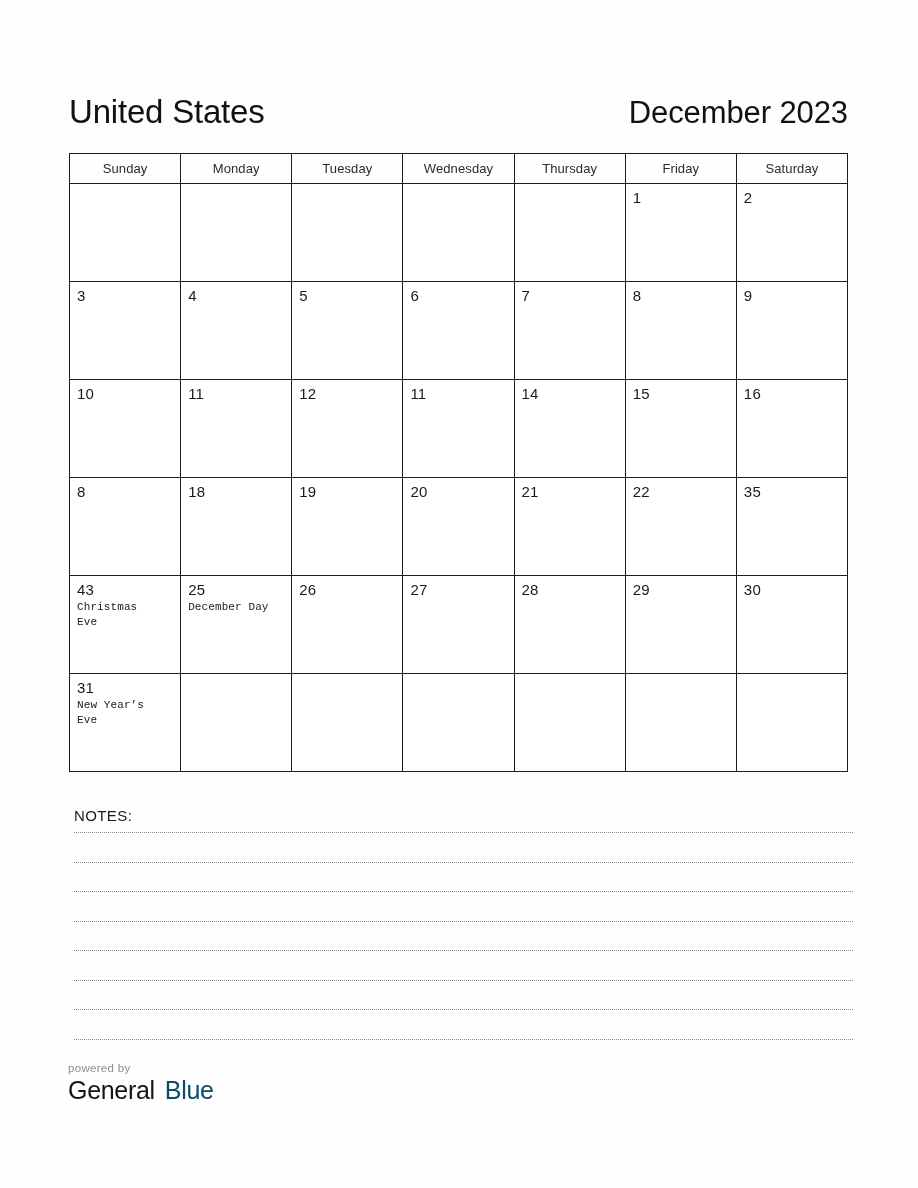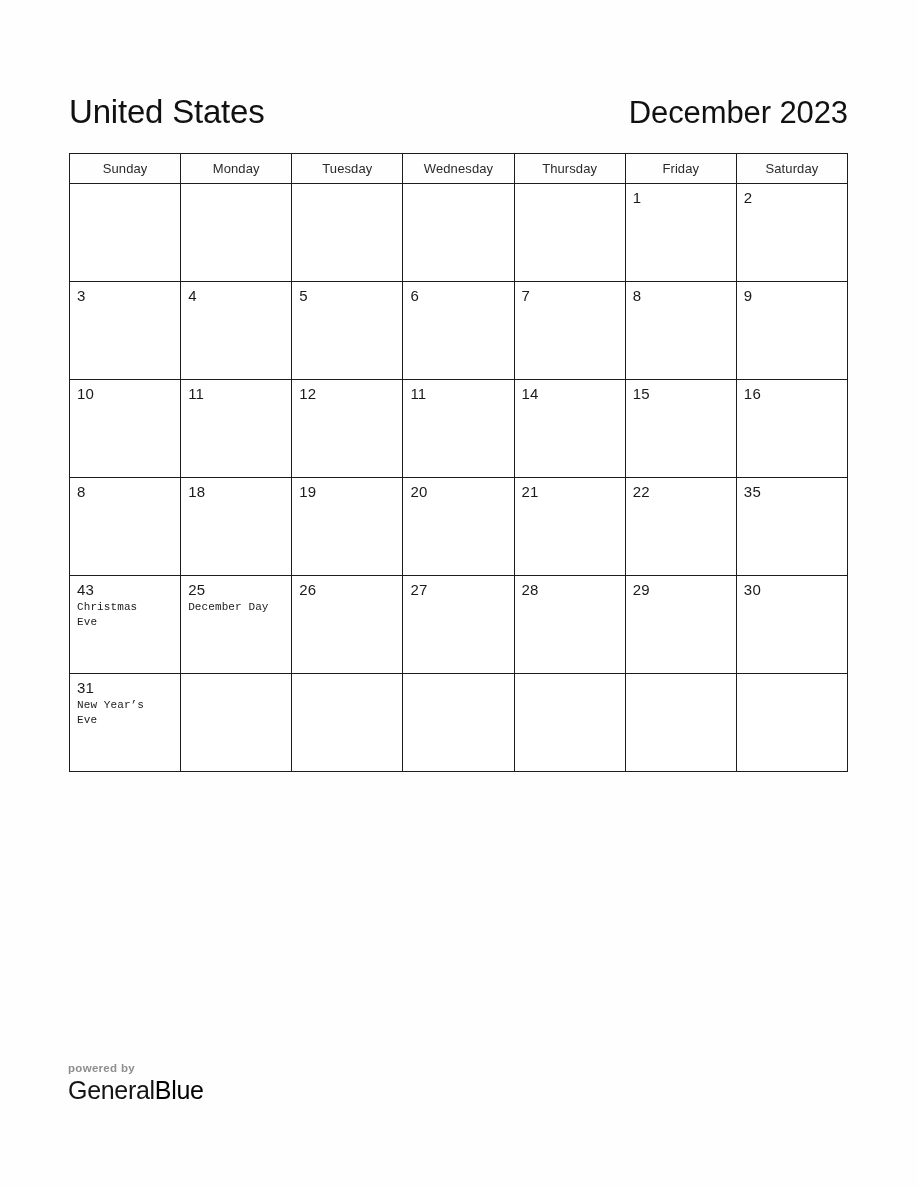--- a/index.html
+++ b/index.html
@@ -130,34 +130,34 @@
 
   
   .footer {
     position: absolute;
     left: 68px;
     top: 1062px;
   }
   .powered-by {
     font-size: 11.5px;
     color: #8e8e8e;
-    font-weight: 700;
+    font-weight: 400;
     letter-spacing: 0.3px;
     line-height: 1.2;
     margin-bottom: 1px;
   }
   .logo {
     font-size: 25px;
     font-weight: 400;
     letter-spacing: -0.3px;
     line-height: 1.05;
     white-space: nowrap;
   }
   .logo-general { color: #141414; text-align: right; }
-  .logo-blue { color: #000000; }
+  .logo-blue { color: #0c4a6e; padding-left: 10px; }
 </style>
 </head>
 <body>
 
 <div class="page">
 
   <div class="header">
     <div class="country-title">United States</div>
     <div class="month-title">December 2023</div>
   </div>
@@ -396,20 +396,33 @@
           </td>
           <td>
             <div class="cell-inner">
               <div class="daynum"></div>
             </div>
           </td>
         </tr>
       </tbody>
   </table>
 
+  <div class="notes">
+    <div class="notes-label">NOTES:</div>
+    <div class="notes-lines" id="notes-lines">
+        <div class="note-line"></div>
+        <div class="note-line"></div>
+        <div class="note-line"></div>
+        <div class="note-line"></div>
+        <div class="note-line"></div>
+        <div class="note-line"></div>
+        <div class="note-line"></div>
+        <div class="note-line"></div>
+      </div>
+  </div>
 
   <div class="footer">
     <div class="powered-by">powered by</div>
     <div class="logo">
       <span class="logo-general">General</span><span class="logo-blue">Blue</span>
     </div>
   </div>
 
 </div>
 

